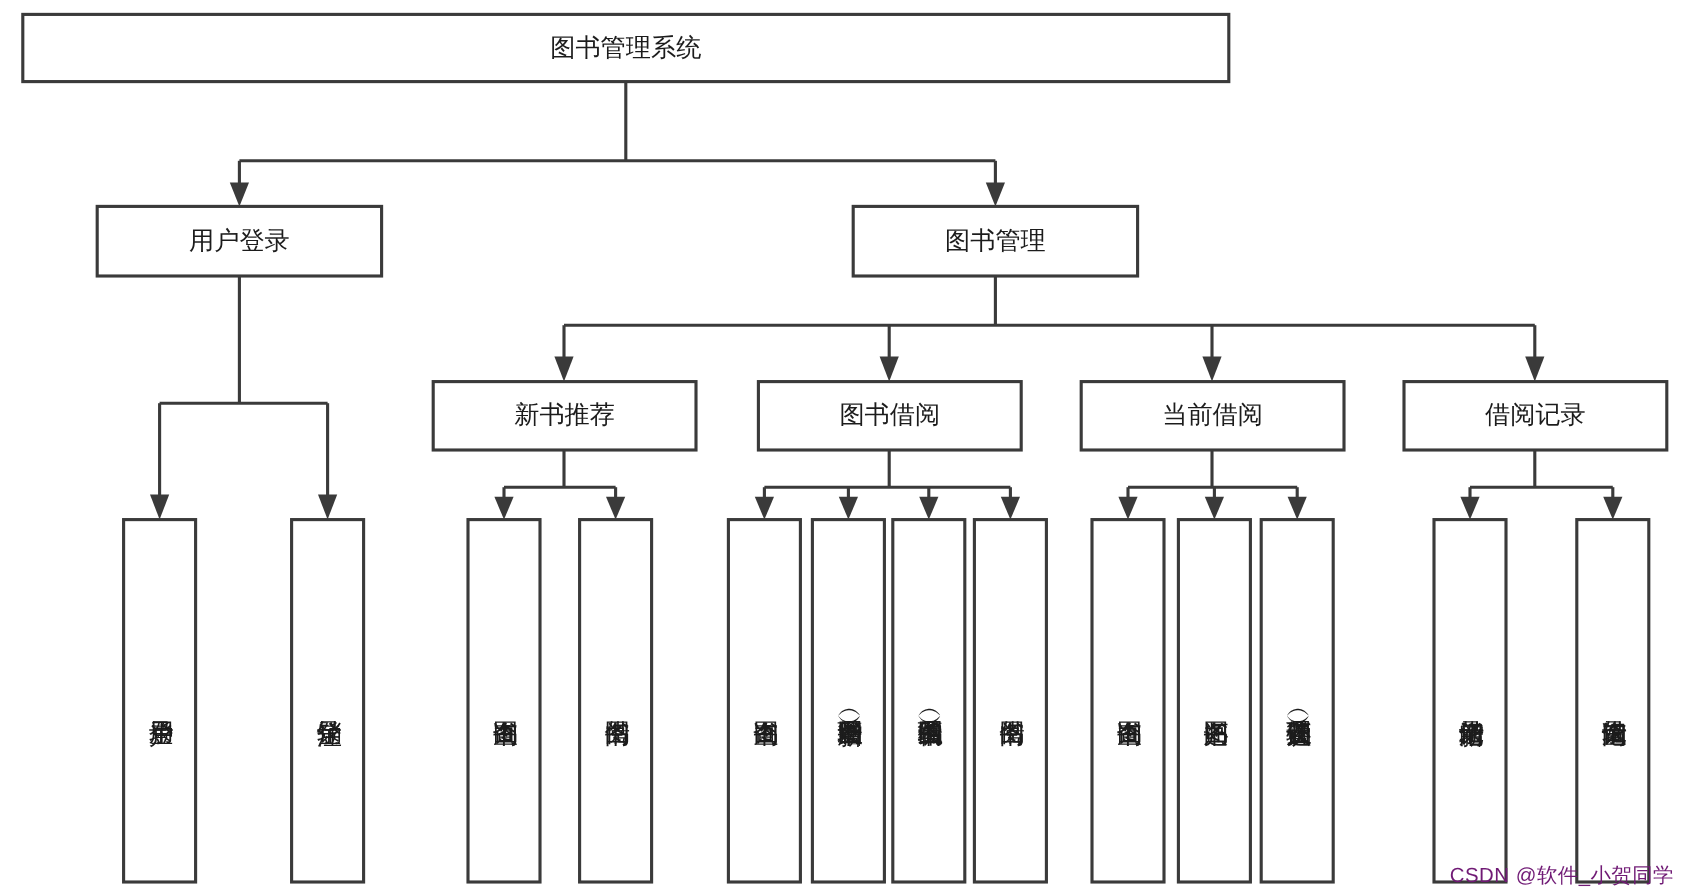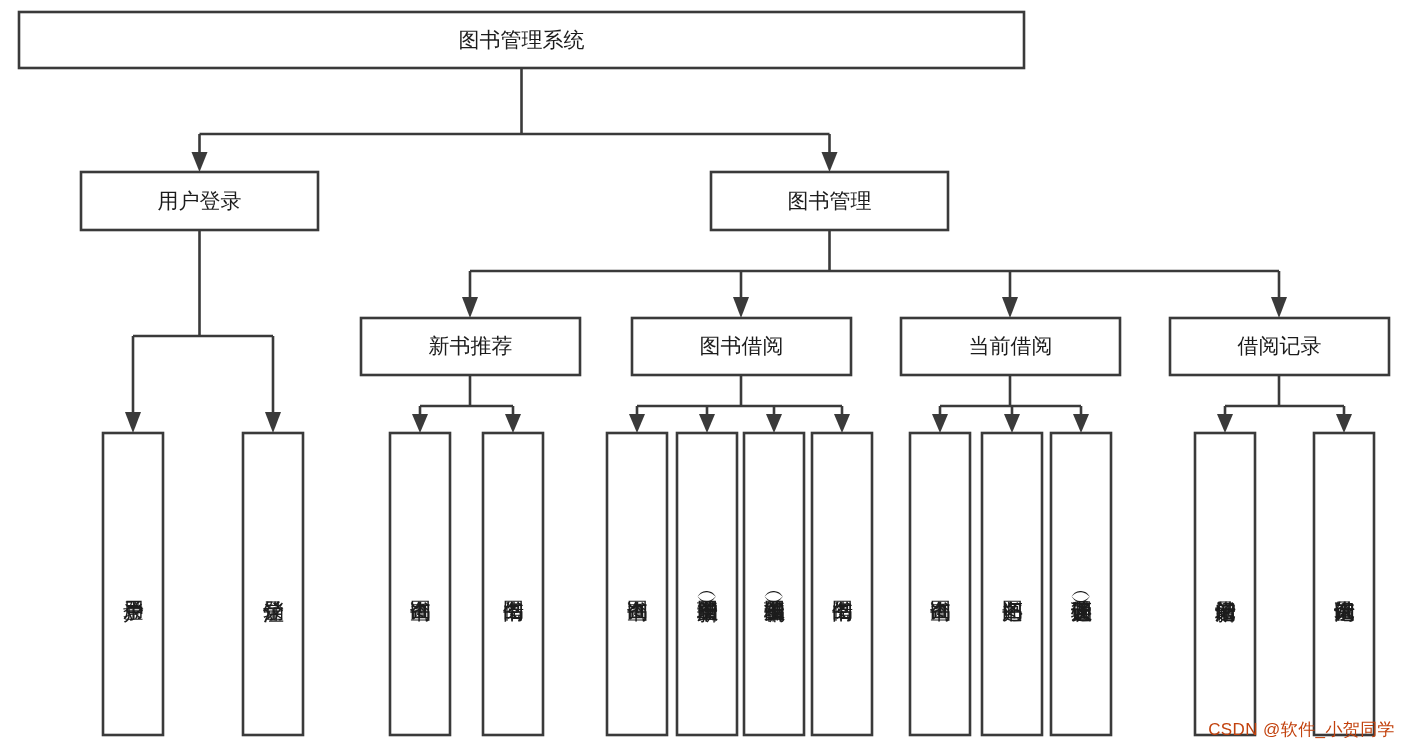--- a/index.html
+++ b/index.html
@@ -61,21 +61,21 @@
     align-items: center;
     justify-content: center;
     pointer-events: none;
   }
   .watermark {
     position: absolute;
     right: 10px;
     bottom: 6px;
     font-family: "Liberation Sans", "DejaVu Sans", sans-serif;
     font-size: 17px;
-    color: #c2410c;
+    color: #701a75;
     letter-spacing: 0.4px;
     white-space: nowrap;
   }
 </style>
 </head>
 <body>
 
 <div id="diagram-root">
 
   <svg class="diagram-canvas" viewBox="0 0 1405 747">

